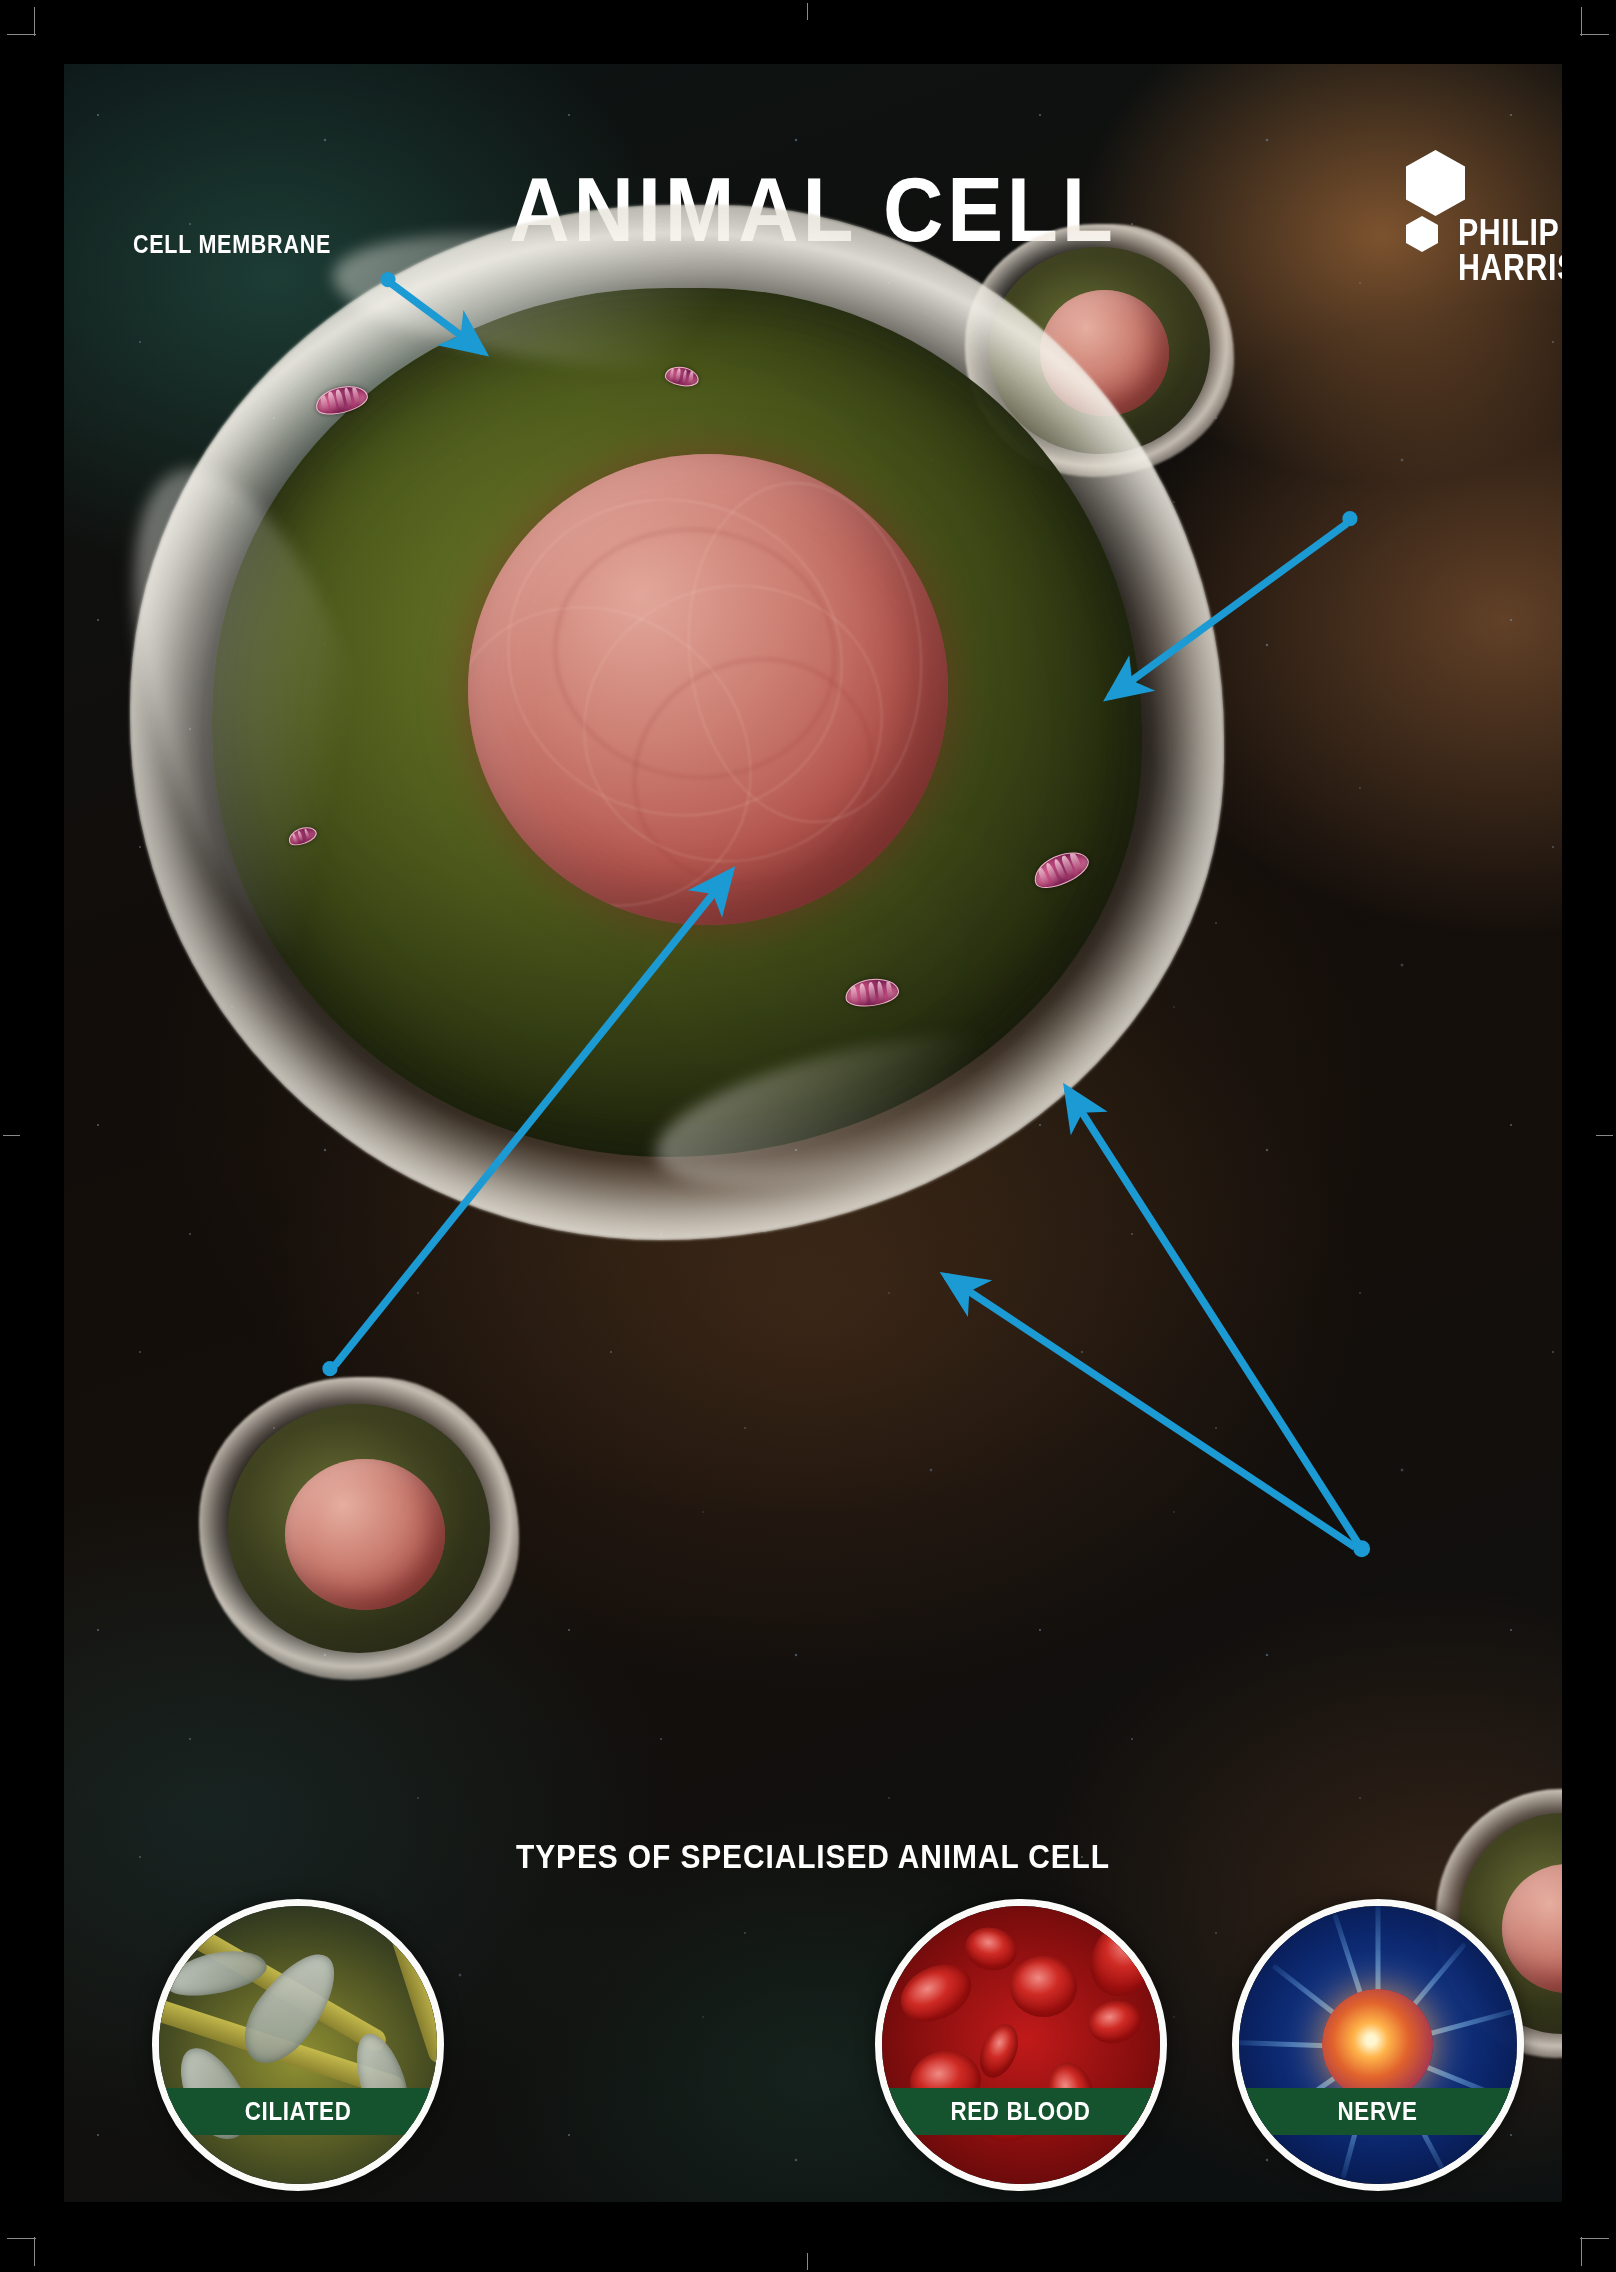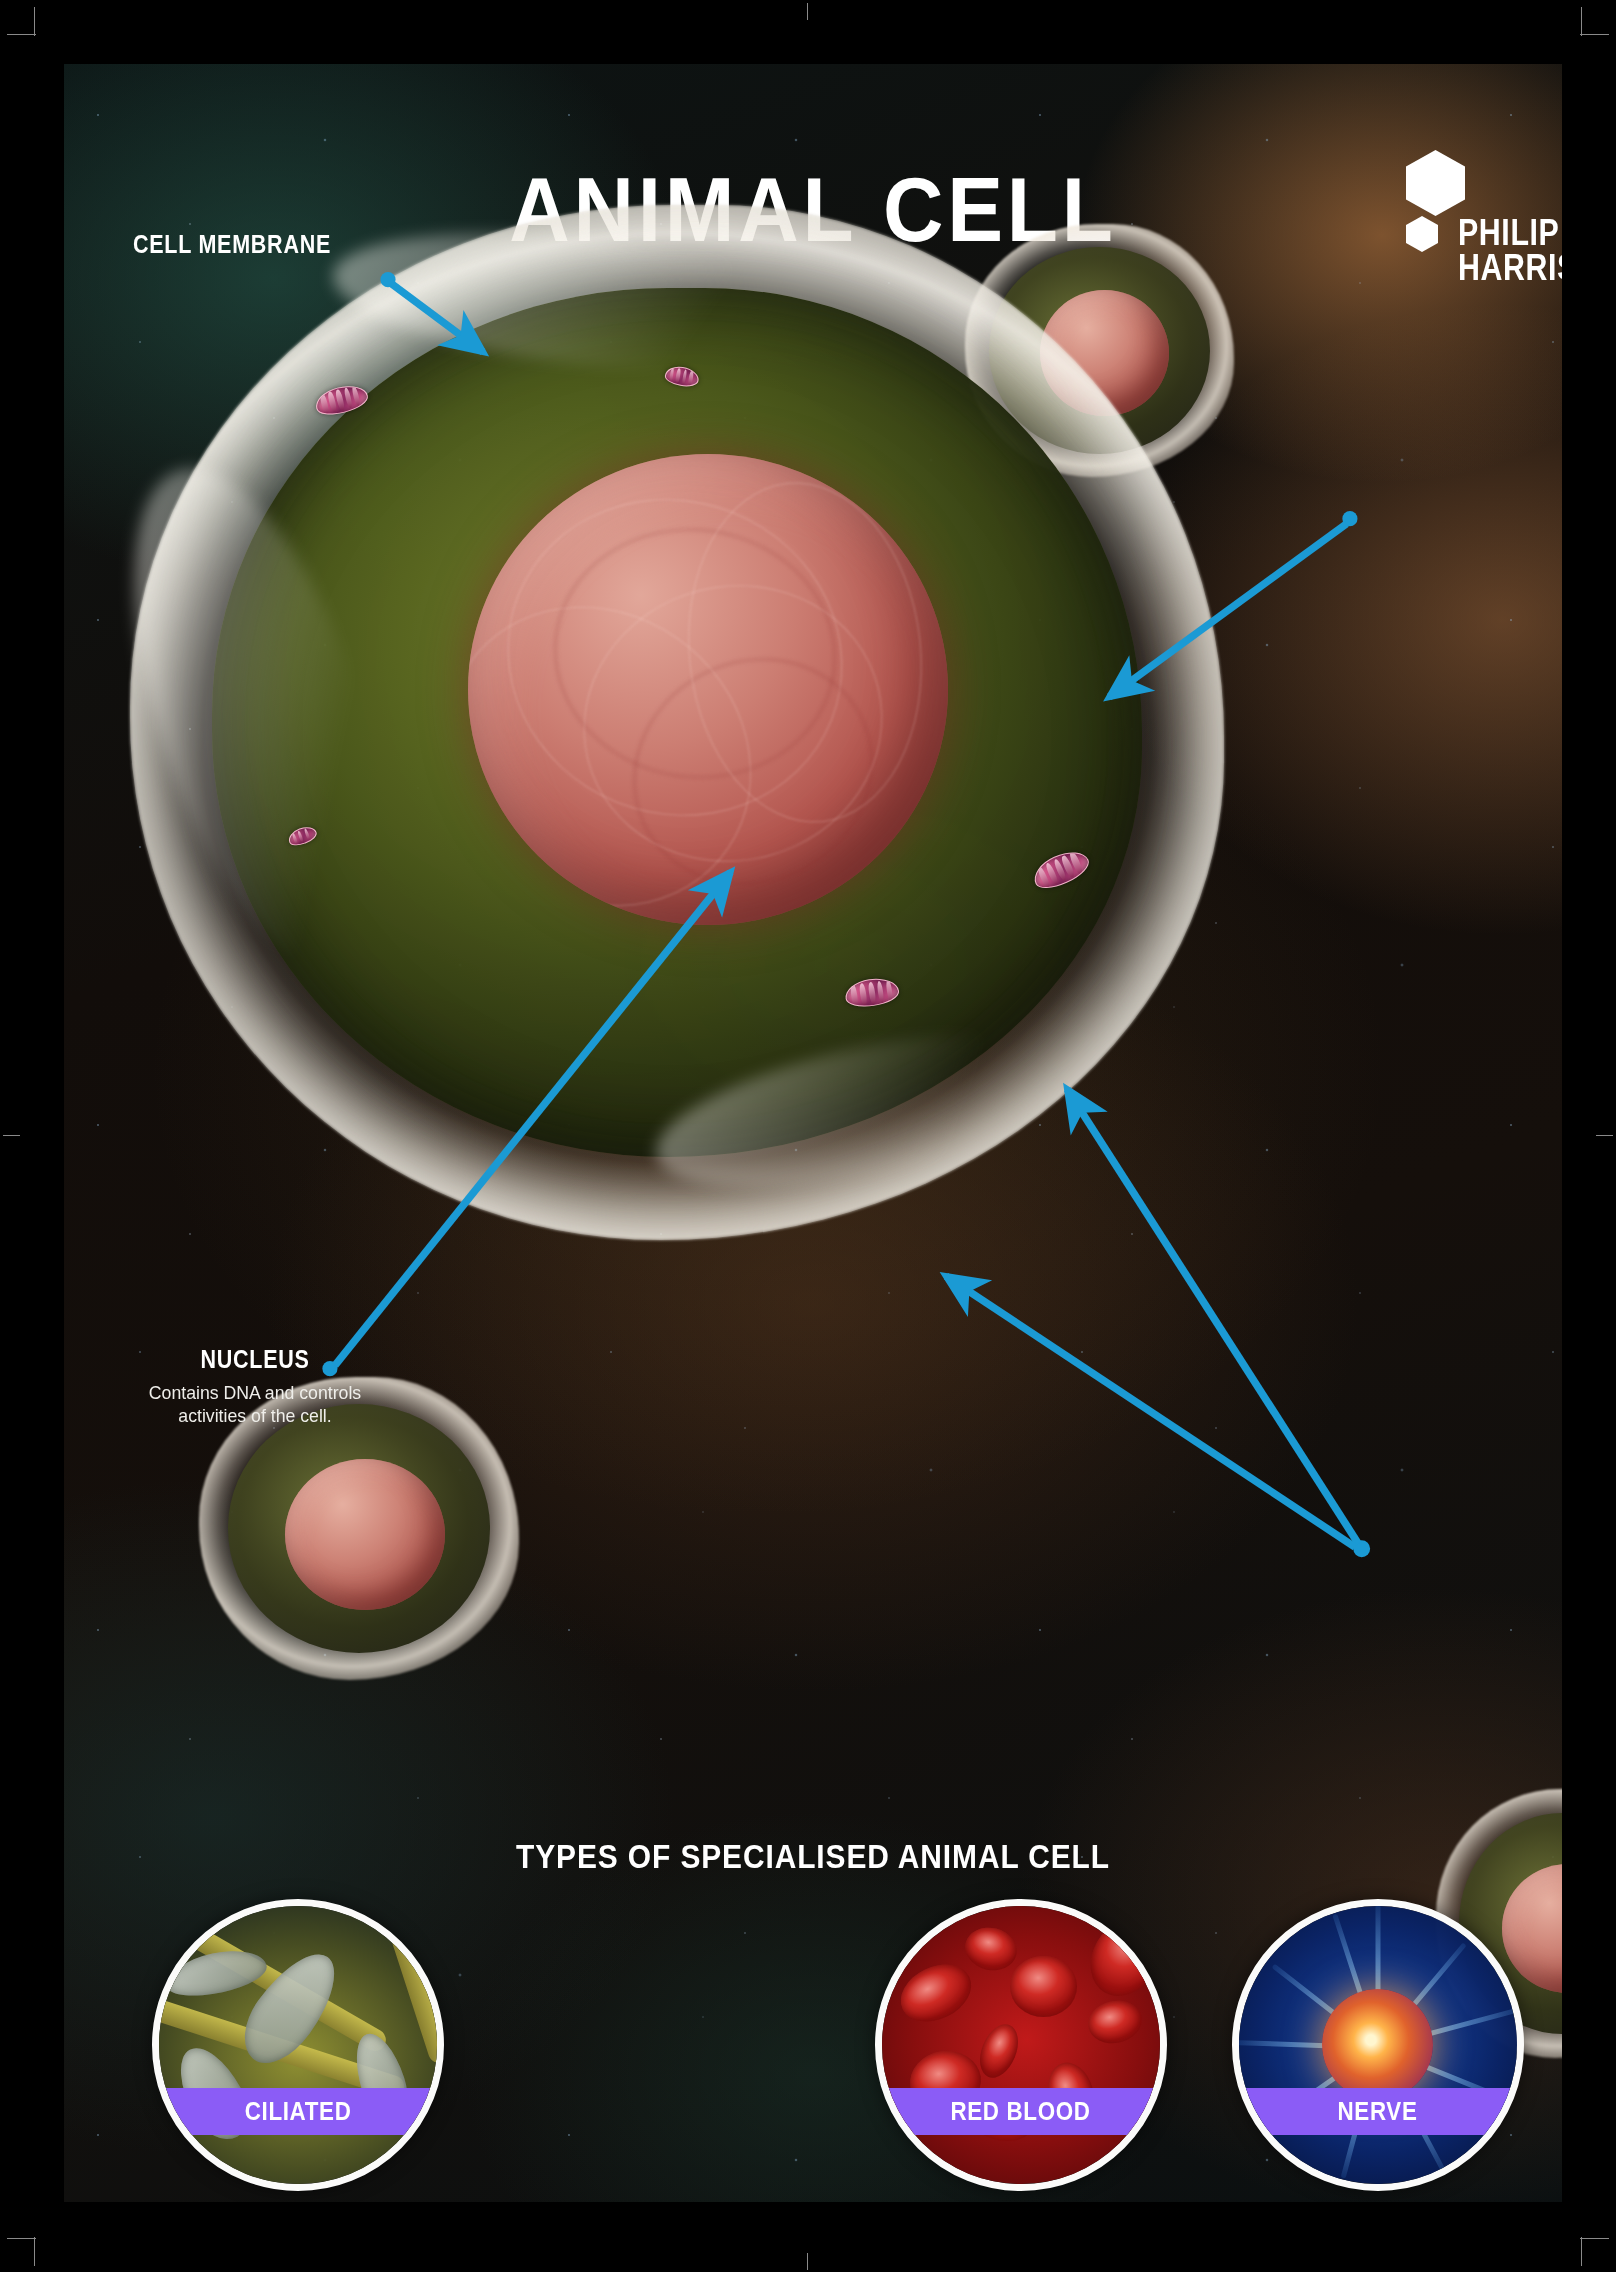--- a/index.html
+++ b/index.html
@@ -120,21 +120,21 @@
 
   
   #sect{position:absolute;left:0;right:0;top:1773px;text-align:center;color:#fff;
     font-family:"Liberation Sans Narrow","Liberation Sans",sans-serif;
     font-weight:bold;font-size:34px;letter-spacing:.03em;transform:scaleX(.88);}
 
   
   .scell{position:absolute;width:278px;height:278px;border-radius:50%;
     border:7.6px solid #fbfbfa;overflow:hidden;box-shadow:0 0 18.5px rgba(0,0,0,.5);}
   .scell .img{position:absolute;inset:0;}
-  .scell .band{position:absolute;left:-6%;right:-6%;bottom:49px;height:47px;background:#8b5cf6;
+  .scell .band{position:absolute;left:-6%;right:-6%;bottom:49px;height:47px;background:#14532d;
     display:flex;align-items:center;justify-content:center;}
   .scell .band span{color:#fff;font-weight:bold;font-size:26px;letter-spacing:.03em;
     font-family:"Liberation Sans Narrow","Liberation Sans",sans-serif;transform:scaleX(.86);white-space:nowrap;}
 
   
   .art-cil{background:
       radial-gradient(ellipse 80% 70% at 50% 55%, rgba(150,150,52,.95), rgba(72,78,34,.95) 60%, rgba(22,32,30,.98) 100%);}
   .art-cil .stalk{position:absolute;height:22px;background:linear-gradient(180deg,#cbbf4e,#8d8330);border-radius:11px;opacity:.92;}
   .art-cil .para{position:absolute;border-radius:50% 50% 48% 52%/60% 58% 42% 40%;
     background:linear-gradient(140deg,rgba(208,214,206,.92),rgba(138,148,140,.85));
@@ -289,24 +289,20 @@
         <line x1="1538" y1="1758" x2="1192" y2="1218" stroke="#1b9ad4" stroke-width="9" marker-end="url(#ah)"></line>
         <line x1="1534" y1="1762" x2="1048" y2="1440" stroke="#1b9ad4" stroke-width="9" marker-end="url(#ah)"></line>
       </g>
     </svg>
 
     <div class="lbl c" style="left:17px;top:168px;width:278px;">
       <div class="h" style="font-size:25px;">CELL MEMBRANE</div>
     </div>
 
 
-    <div class="lbl c" style="left:40px;top:1283px;width:278px;">
-      <div class="h" style="font-size:25px;">NUCLEUS</div>
-      <div class="b" style="margin-top:10px;">Contains DNA and controls activities of the cell.</div>
-    </div>
 
 
     <div id="sect">TYPES OF SPECIALISED ANIMAL CELL</div>
 
     <div class="scell" style="left:88px;top:1835px;">
       <div class="img art-cil">
         <div class="stalk" style="left:-34px;top:59px;width:278px;transform:rotate(30deg);"></div>
         <div class="stalk" style="left:-51px;top:126px;width:303px;transform:rotate(18deg);"></div>
         <div class="stalk" style="left:118px;top:25px;width:253px;transform:rotate(72deg);"></div>
         <div class="para" style="left:6.7px;top:47px;width:101px;height:40px;transform:rotate(-12deg);"></div>

